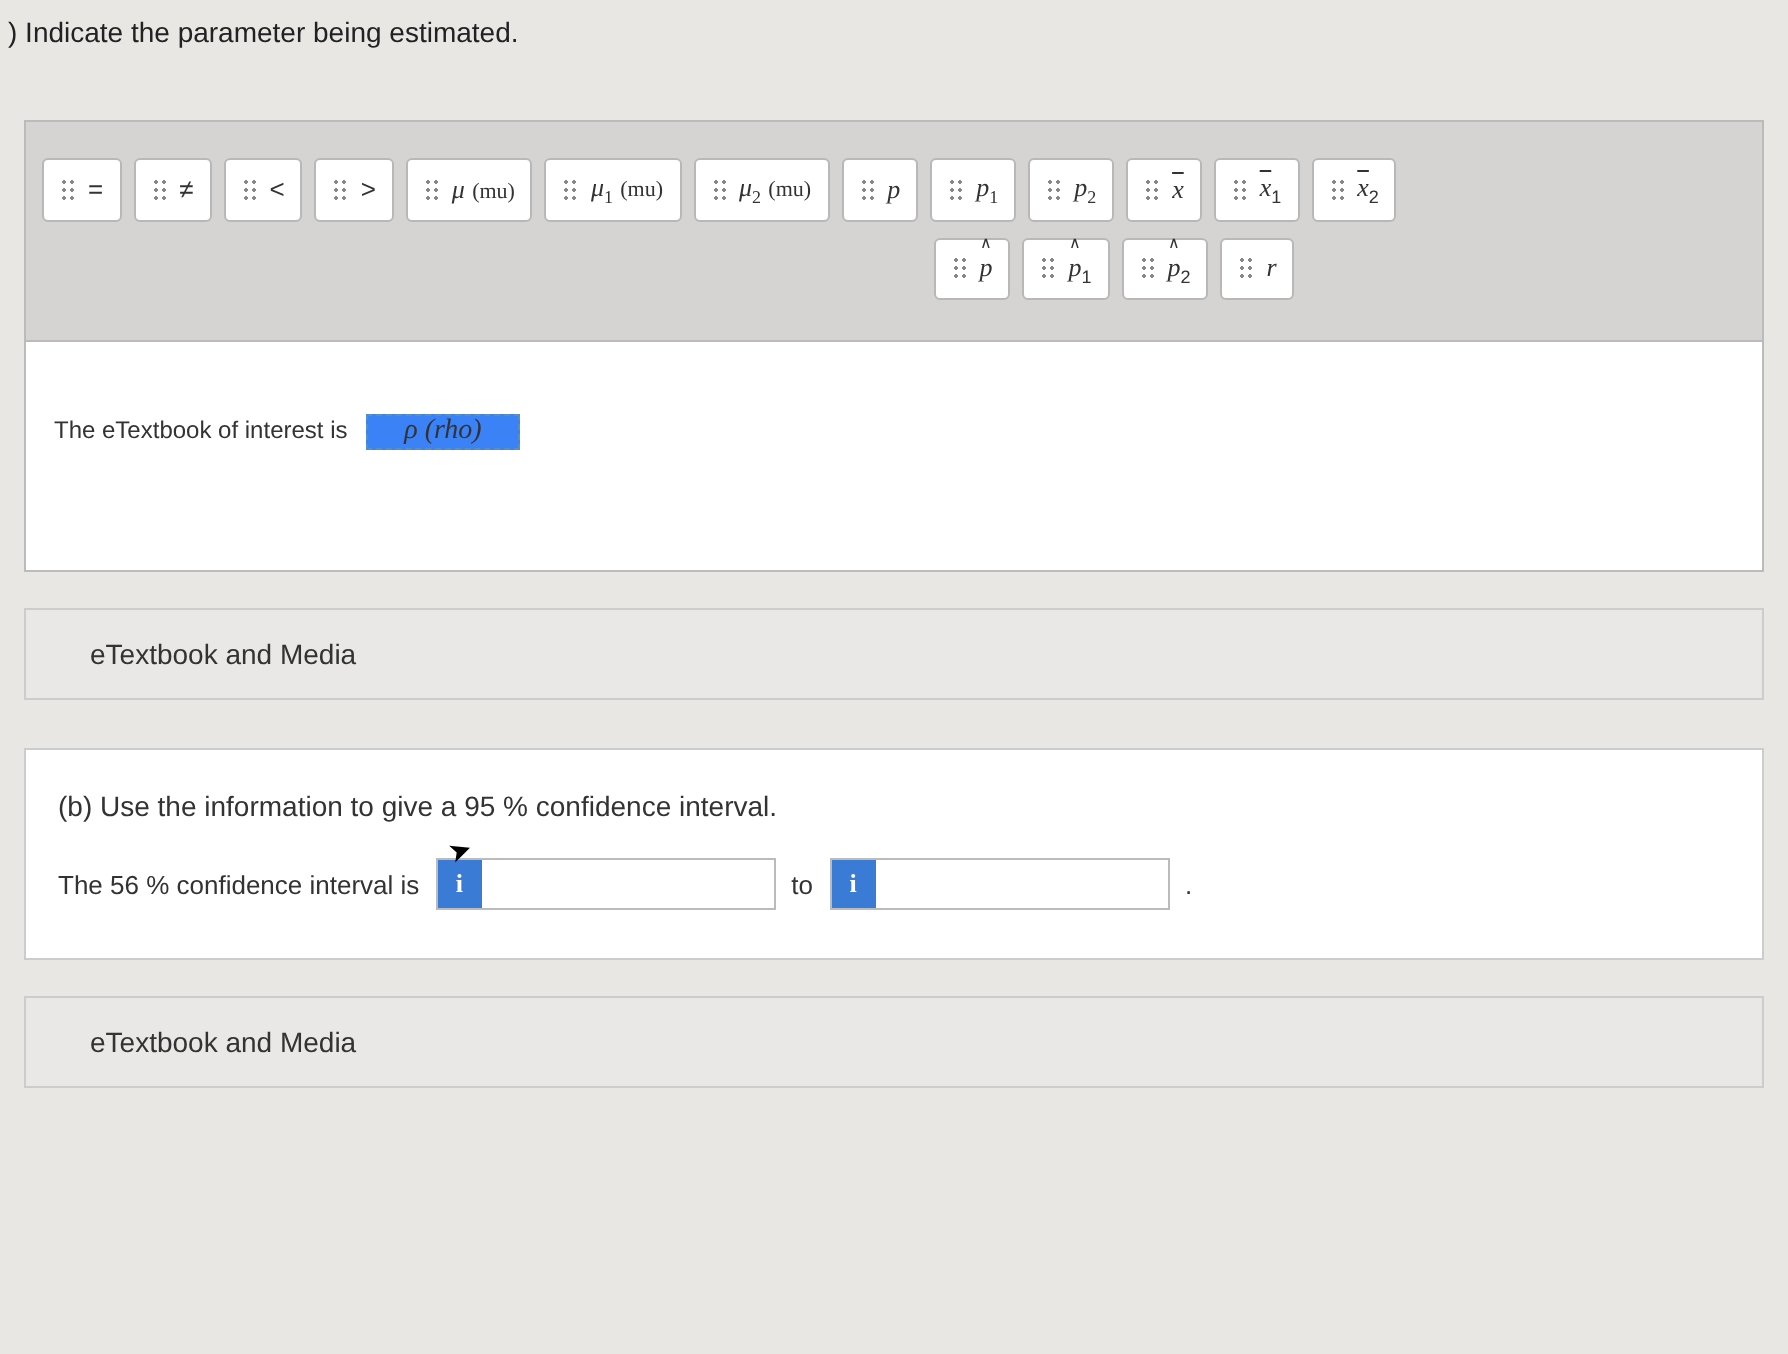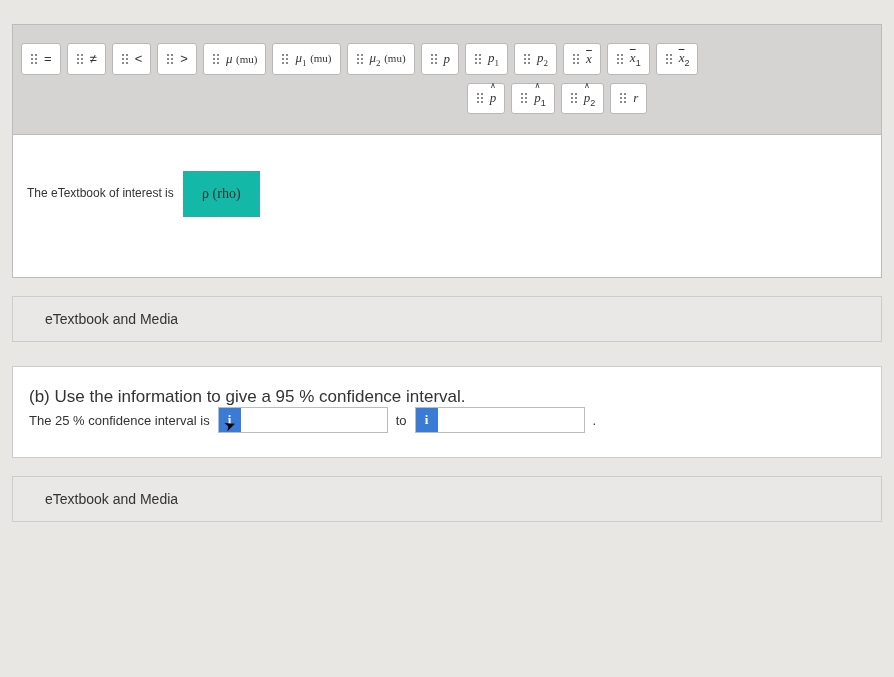--- a/index.html
+++ b/index.html
@@ -83,44 +83,46 @@
     border-left: 1px solid #bbb;
     border-right: 1px solid #bbb;
     border-bottom: 1px solid #bbb;
     margin: 0 12px;
     padding: 36px 14px 60px 14px;
     font-size: 12px;
   }
   .dropzone {
     display: inline-block;
     border: 1px dashed #5b8fb9;
-    background: #14b8a6;
-    padding: 14px 18px;
+    background: #3b82f6;
+    padding: 0 18px;
     margin-left: 6px;
     font-family: "Times New Roman", serif;
+    font-style: italic;
     font-size: 14px;
     vertical-align: middle;
   }
   .link-bar {
     background: #e9e8e7;
     border: 1px solid #ccc;
     margin: 18px 12px 0 12px;
     padding: 14px 32px;
     font-size: 14px;
     color: #333;
     cursor: pointer;
   }
   .part-b {
     margin: 24px 12px 0 12px;
     background: #fff;
     border: 1px solid #ccc;
     padding: 20px 16px 24px 16px;
   }
   .part-b .q {
-    font-size: 17px;
+    font-size: 14px;
+    margin-bottom: 18px;
   }
   .part-b .line {
     font-size: 13px;
     display: flex;
     align-items: center;
     gap: 8px;
     flex-wrap: wrap;
   }
   .ci-input {
     display: inline-flex;
@@ -156,20 +158,21 @@
     color: #000;
     transform: rotate(-20deg);
     pointer-events: none;
   }
 </style>
 </head>
 <body>
 
 <div class="page">
 
+  <div class="question-text">) Indicate the parameter being estimated.</div>
 
   <div class="palette-section">
     <div class="palette-row" id="row1">
         <div class="tile">
           <span class="grip"></span>
           <span>=</span>
         </div>
         <div class="tile">
           <span class="grip"></span>
           <span>≠</span>
@@ -242,21 +245,21 @@
   <div class="answer-area">
     <span>The eTextbook of interest is</span>
     <span class="dropzone">ρ (rho)</span>
   </div>
 
   <div class="link-bar">eTextbook and Media</div>
 
   <div class="part-b">
     <div class="q">(b) Use the information to give a 95 %  confidence interval.</div>
     <div class="line">
-      <span>The 25 %  confidence interval is</span>
+      <span>The 56 %  confidence interval is</span>
       <span class="ci-input">
         <span class="info">i</span>
         <input type="text" value="" style="">
       </span>
       <span>to</span>
       <span class="ci-input">
         <span class="info">i</span>
         <input type="text" value="" style="">
       </span>
       <span>.</span>

